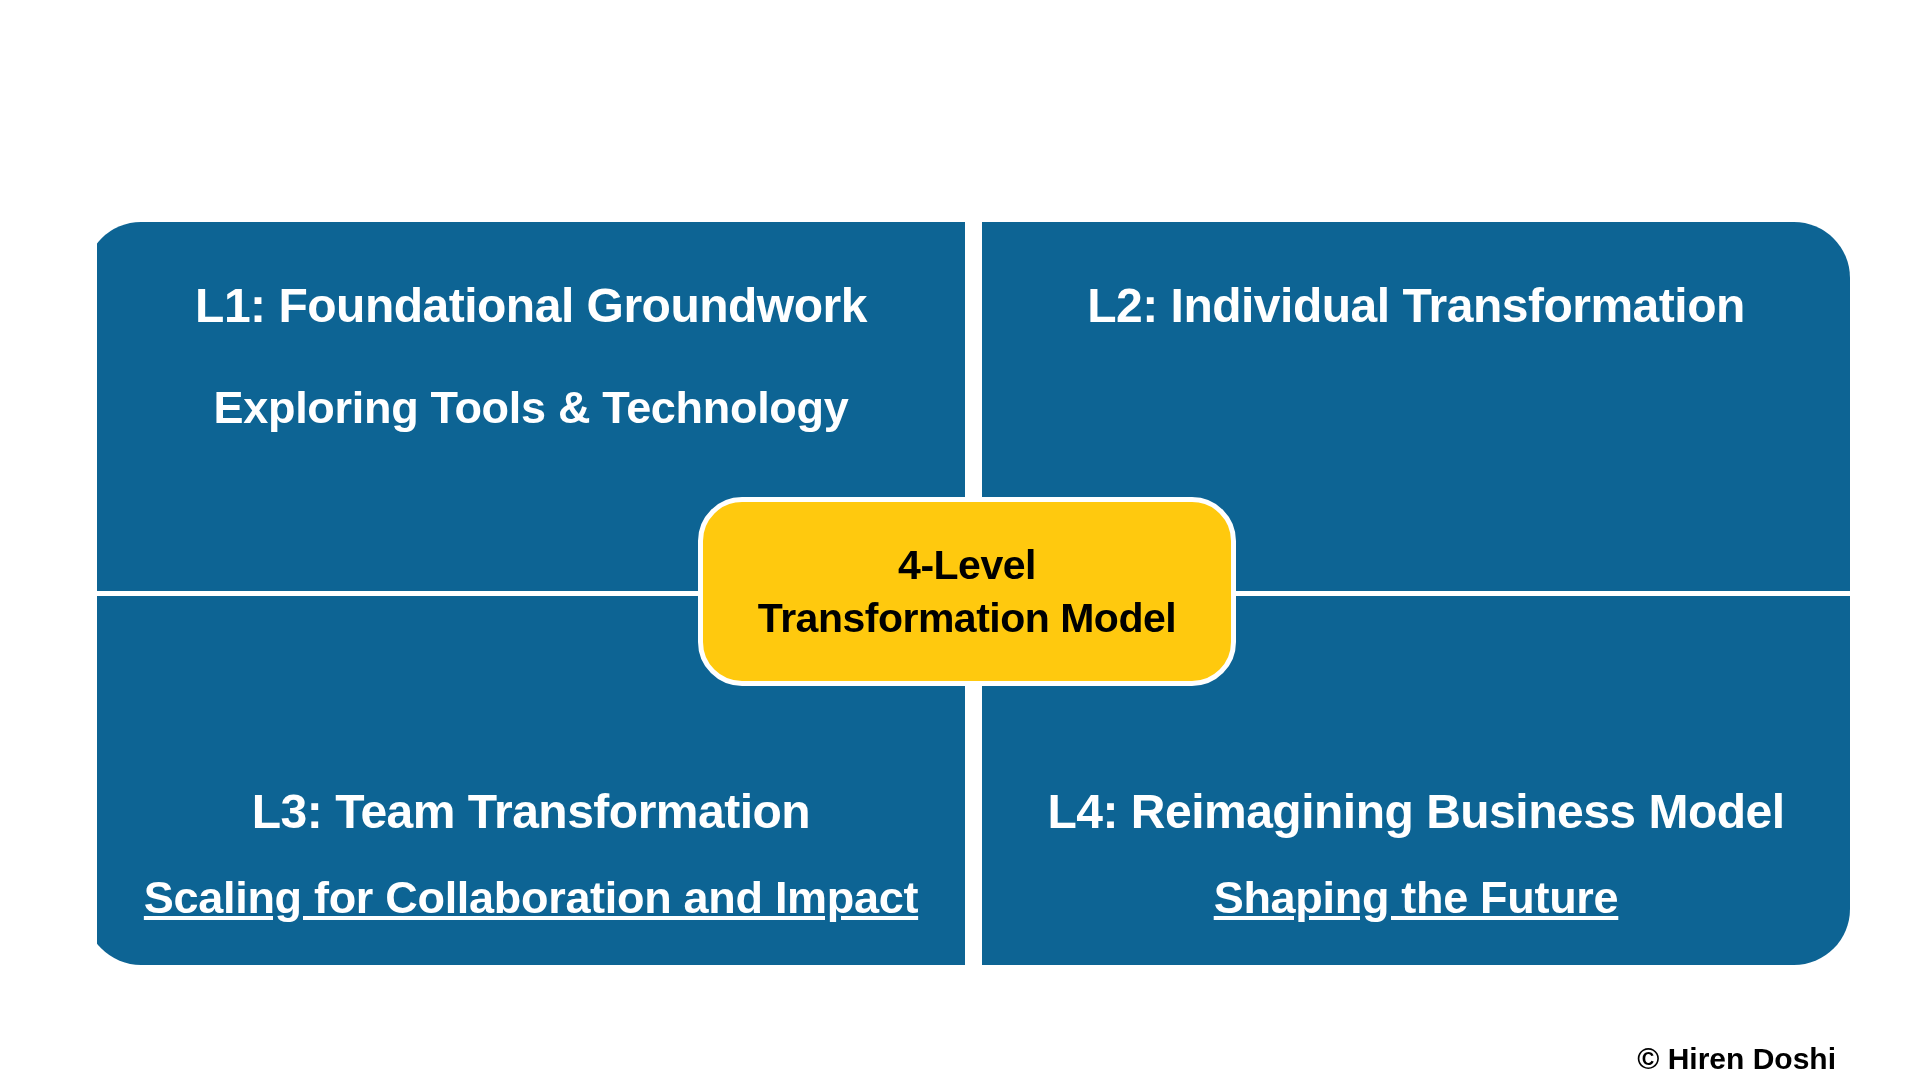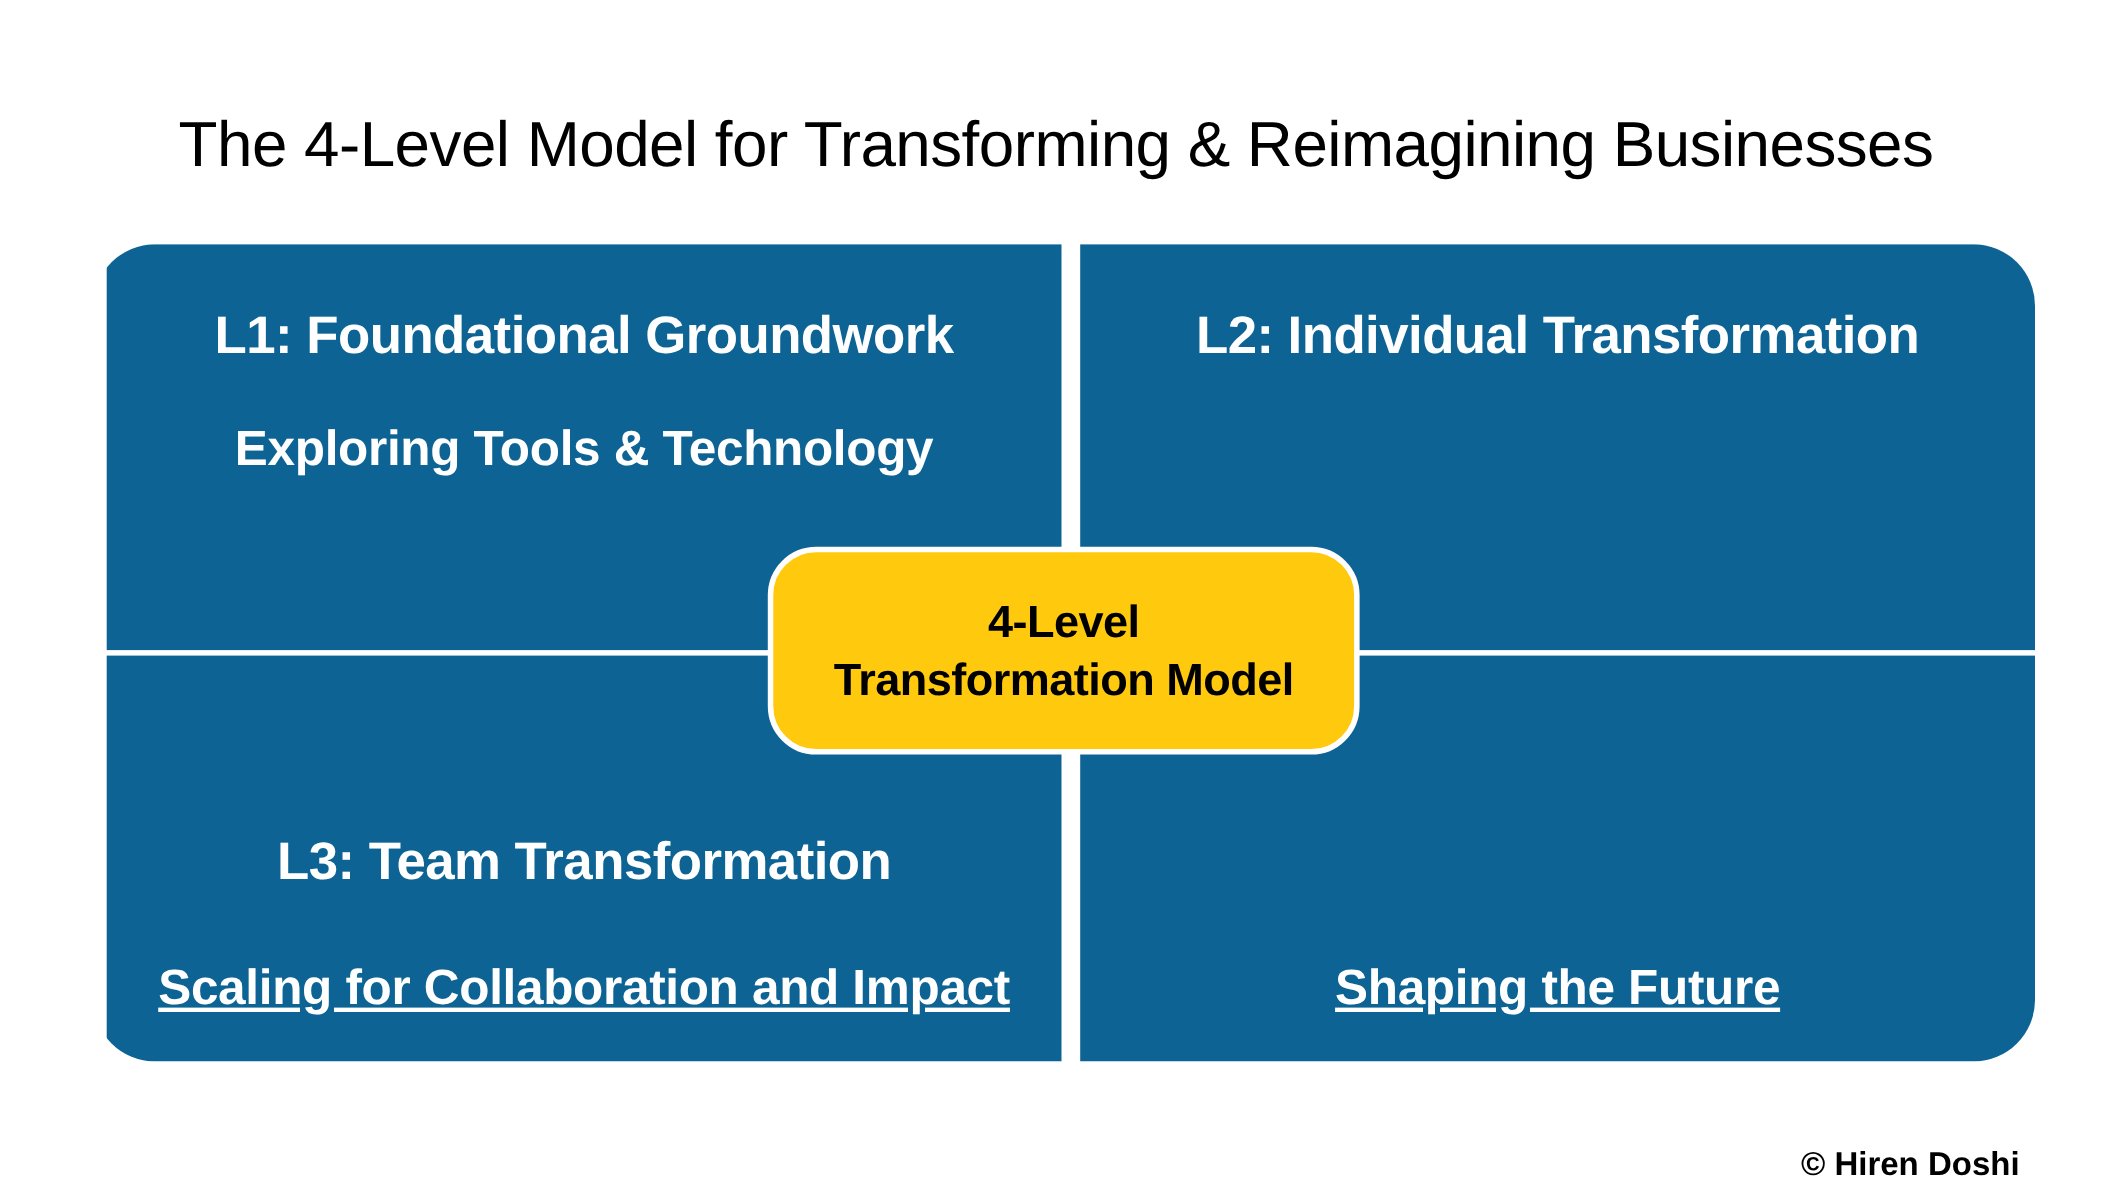--- a/index.html
+++ b/index.html
@@ -41,21 +41,21 @@
     font-size:48px;font-weight:700;letter-spacing:-0.5px;
     white-space:nowrap;
   }
   .q-subtitle{
     position:absolute;left:0;width:100%;text-align:center;
     font-size:45px;font-weight:700;letter-spacing:-0.3px;
     white-space:nowrap;
   }
   .quadrant.top .q-heading{top:56px;}
   .quadrant.top .q-subtitle{top:160px;}
-  .quadrant.bottom .q-heading{top:160px;}
+  .quadrant.bottom .q-heading{top:188px;}
   .quadrant.bottom .q-subtitle{top:276px;text-decoration:underline;}
 
   .divider{background:var(--bg);}
 
   .center-box{
     position:absolute;left:698px;top:497px;width:538px;height:189px;
     background:var(--yellow);
     border:5px solid var(--bg);
     border-radius:44px;
     display:flex;flex-direction:column;align-items:center;justify-content:center;
@@ -69,21 +69,20 @@
     position:absolute;right:84px;top:1042px;
     font-size:30px;font-weight:600;
     color:var(--text-dark);
   }
 </style>
 </head>
 <body>
 
 <div class="page">
 
-  <h1 class="title">The 4-Level Model for Transforming &amp; Reimagining Businesses</h1>
 
   <div class="matrix">
 
     <div class="quadrant top">
       <div class="q-heading">L1: Foundational Groundwork</div>
       <div class="q-subtitle">Exploring Tools &amp; Technology</div>
     </div>
 
     <div class="divider"></div>
 
@@ -96,20 +95,21 @@
     <div class="divider"></div>
 
     <div class="quadrant bottom">
       <div class="q-heading">L3: Team Transformation</div>
       <div class="q-subtitle">Scaling for Collaboration and Impact</div>
     </div>
 
     <div class="divider"></div>
 
     <div class="quadrant bottom">
+      <div class="q-heading">L4: Reimagining Business Model</div>
       <div class="q-subtitle">Shaping the Future</div>
     </div>
 
   </div>
 
   <div class="center-box">
     <span>4-Level</span>
     <span>Transformation Model</span>
   </div>
 

